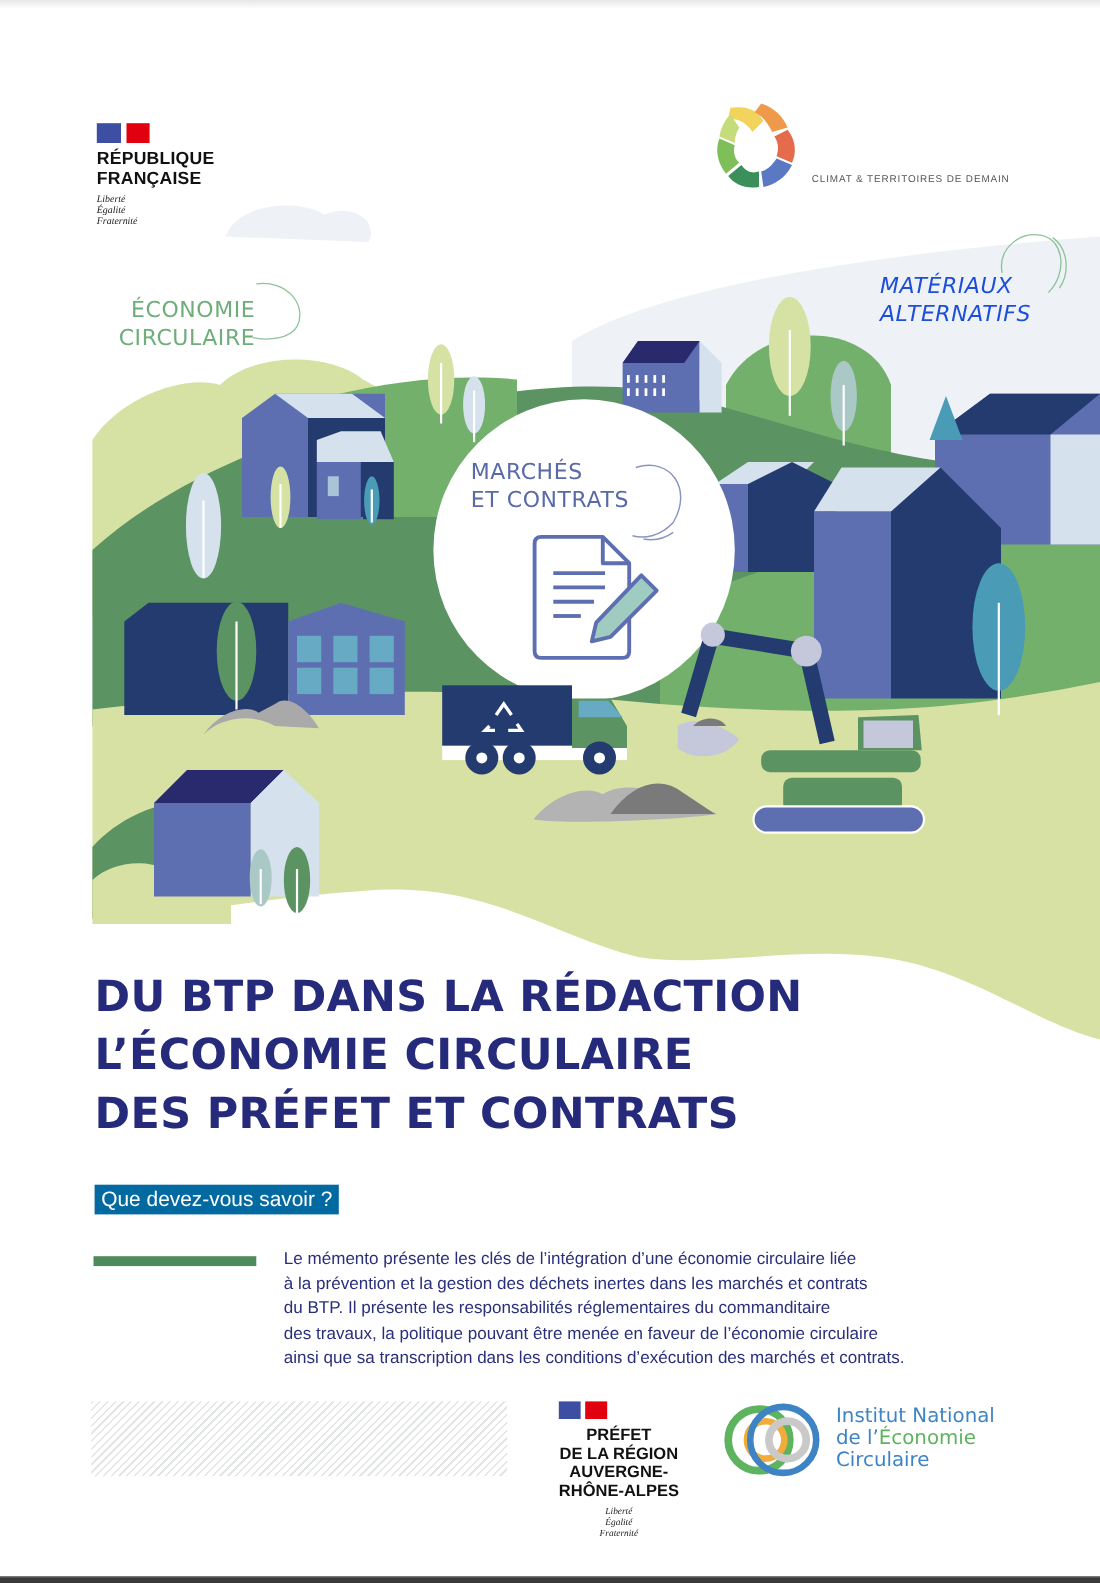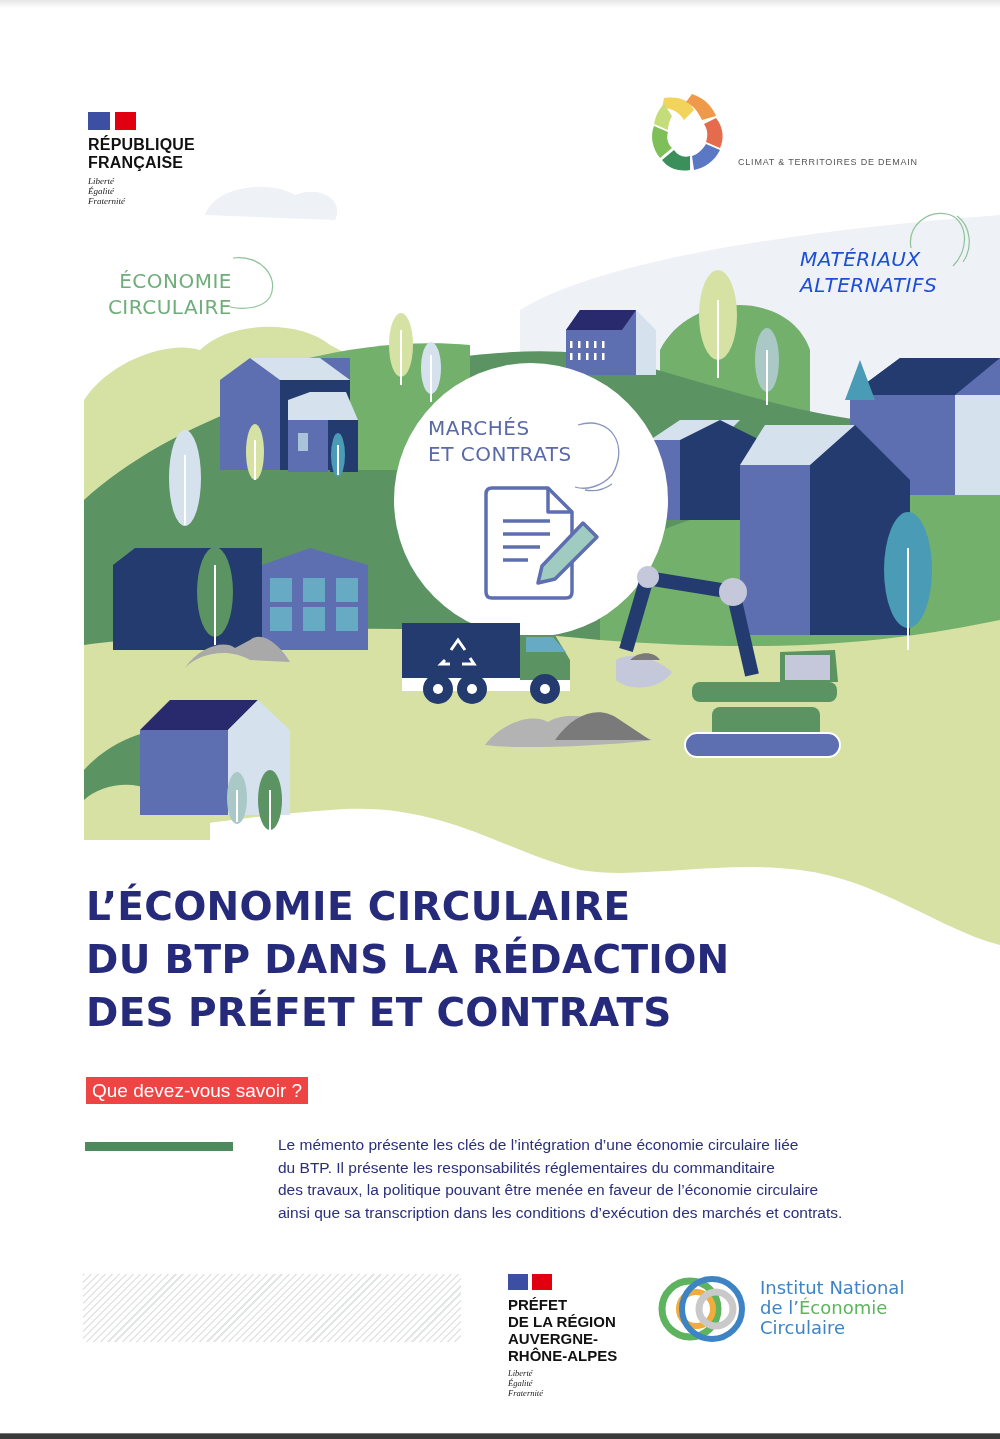--- a/index.html
+++ b/index.html
@@ -25,31 +25,31 @@
   .illus { position:absolute; left:0; top:170px; width:1000px; height:790px; }
   .lbl { position:absolute; font-family:"DejaVu Sans", sans-serif; font-size:20px; line-height:26px; letter-spacing:0.5px; }
   .lbl-eco { left:96px; top:268px; color:#6fae7a; text-align:right; width:136px; }
   .lbl-mat { left:800px; top:246px; color:#1d4ed8; text-align:left; width:152px;font-style:italic; }
   .lbl-mc { left:428px; top:415px; color:#5a6aa8; text-align:left; width:164px; }
 
   
   .title { position:absolute; left:86px; top:880px; font-family:"DejaVu Sans", sans-serif; font-weight:bold; color:#262a7b; font-size:39px; line-height:53px; letter-spacing:0.3px; }
   .title div { white-space:nowrap; }
 
-  .badge { position:absolute; left:86px; top:1077px; height:27px; padding:0 6px; background:#ef4444; color:#fff; font-family:"Liberation Sans", sans-serif; font-size:19px; line-height:27px; }
+  .badge { position:absolute; left:86px; top:1077px; height:27px; padding:0 6px; background:#0369a1; color:#fff; font-family:"Liberation Sans", sans-serif; font-size:19px; line-height:27px; }
 
   .greenbar { position:absolute; left:85px; top:1142px; width:148px; height:9px; background:#4f8a5d; }
-  .para { position:absolute; left:258px; top:1134px; width:670px; font-family:"Liberation Sans", sans-serif; font-size:15.5px; line-height:22.6px; color:#2a2f7a;margin-left:20px; }
+  .para { position:absolute; left:258px; top:1134px; width:670px; font-family:"Liberation Sans", sans-serif; font-size:15.5px; line-height:22.6px; color:#2a2f7a; }
   .para div { white-space:nowrap; }
 
   .hatch { position:absolute; left:83px; top:1274px; width:378px; height:68px;
     background:repeating-linear-gradient(135deg, #e3e6e4 0px, #e3e6e4 1.5px, transparent 1.5px, transparent 5px); }
 
   
-  .prefet { position:absolute; left:508px; top:1274px; }
+  .prefet { position:absolute; left:508px; top:1274px;text-align:center; }
   .prefet .flag { width:44px; height:16px; display:flex; }
   .prefet .flag .b { width:20px; background:#3d4fa3; }
   .prefet .flag .w { width:4px; background:#fff; }
   .prefet .flag .r { width:20px; background:#e1000f; }
   .prefet .name { margin-top:6px; font-family:"Liberation Sans", sans-serif; font-weight:bold; font-size:15px; line-height:17px; color:#111; }
   .prefet .motto { margin-top:4px; font-family:"Liberation Serif", serif; font-style:italic; font-size:8.5px; line-height:10px; color:#222; }
 
   
   .inec { position:absolute; left:656px; top:1272px; width:280px; height:75px; }
   .inec .txt { position:absolute; left:104px; top:6px; font-family:"DejaVu Sans", sans-serif; font-size:18px; line-height:20px; color:#3e84c4; }
@@ -249,30 +249,31 @@
 <svg style="position:absolute;left:905px;top:208px" width="70" height="62">
     <path d="M6 40 C2 18 22 2 42 6 C62 10 66 40 48 58" fill="none" stroke="#8fc29a" stroke-width="1.2"></path>
     <path d="M52 8 C66 18 68 40 58 54" fill="none" stroke="#8fc29a" stroke-width="1.2"></path>
   </svg>
 <div class="lbl lbl-mc">
   <div>MARCHÉS</div>
   <div>ET CONTRATS</div>
 </div>
 
 <div class="title">
+  <div>DU BTP DANS LA RÉDACTION</div>
   <div>L’ÉCONOMIE CIRCULAIRE</div>
-  <div>DU BTP DANS LA RÉDACTION</div>
   <div>DES PRÉFET ET CONTRATS</div>
 </div>
 
 <div class="badge">Que devez-vous savoir ?</div>
 
 <div class="greenbar"></div>
 <div class="para">
   <div>Le mémento présente les clés de l’intégration d’une économie circulaire liée</div>
+  <div>à la prévention et la gestion des déchets inertes dans les marchés et contrats</div>
   <div>du BTP. Il présente les responsabilités réglementaires du commanditaire</div>
   <div>des travaux, la politique pouvant être menée en faveur de l’économie circulaire</div>
   <div>ainsi que sa transcription dans les conditions d’exécution des marchés et contrats.</div>
 </div>
 
 <div class="hatch"></div>
 
 <div class="prefet">
   <div class="flag">
       <div class="b"></div>

